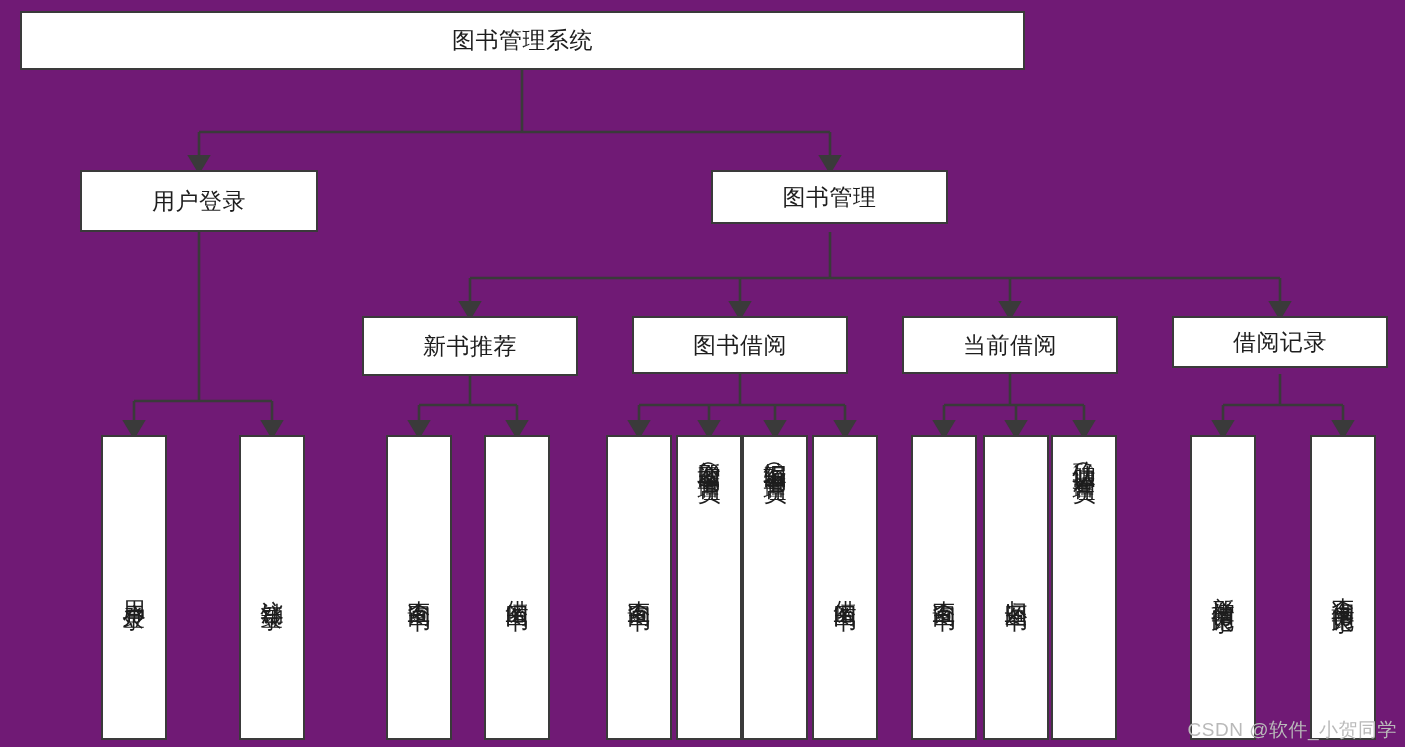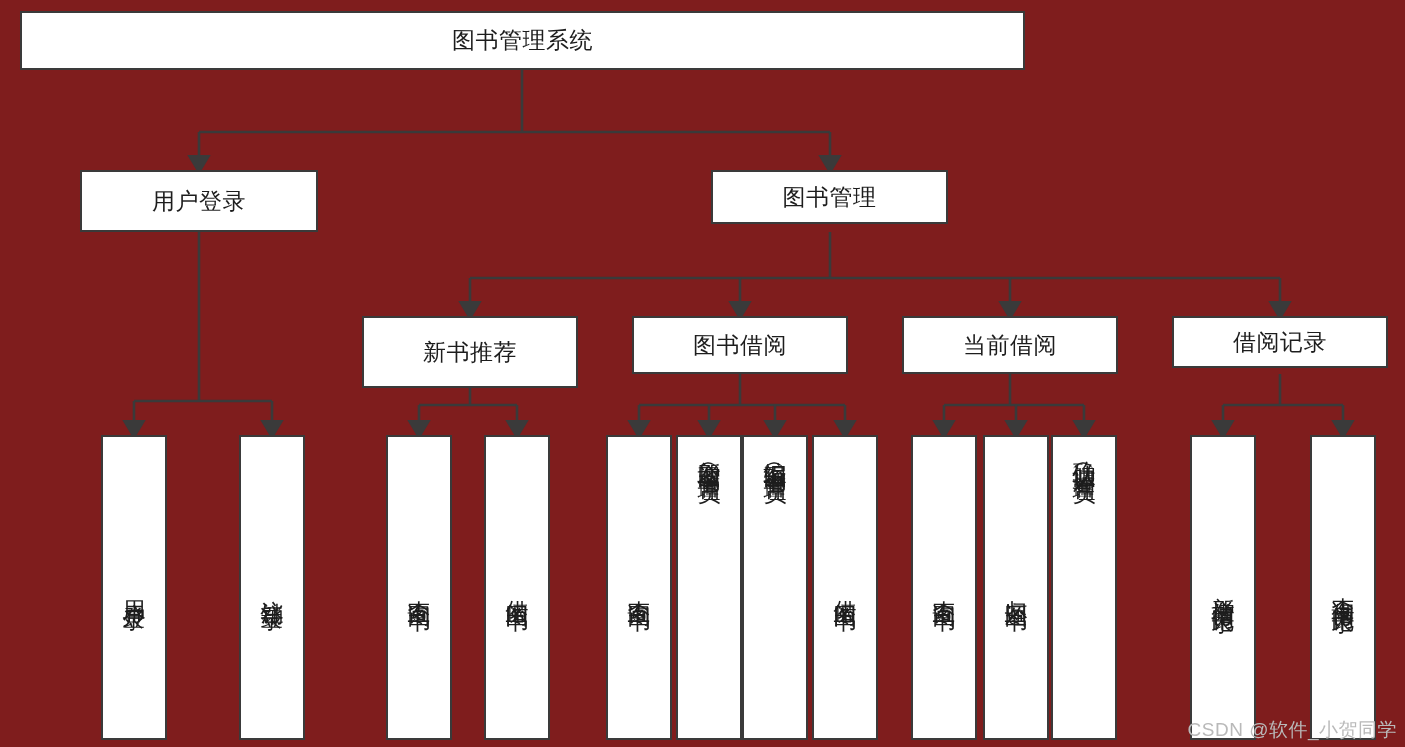--- a/index.html
+++ b/index.html
@@ -8,21 +8,21 @@
     background: #ffffff;
   }
   body {
     font-family: "Liberation Sans", "DejaVu Sans", sans-serif;
     color: #1a1a1a;
   }
   #canvas {
     position: relative;
     width: 1405px;
     height: 747px;
-    background: #7f1d1d;
+    background: #701a75;
     overflow: hidden;
   }
   .node {
     position: absolute;
     box-sizing: border-box;
     border: 2.5px solid #3a3a3a;
     background: #ffffff;
     display: flex;
     align-items: center;
     justify-content: center;
@@ -129,21 +129,21 @@
     <span class="node-label">图书管理系统</span>
   </div>
 
   <div class="node" id="l2-0" style="left: 80px; top: 170px; width: 238px; height: 62px;">
     <span class="node-label">用户登录</span>
   </div>
   <div class="node" id="l2-1" style="left: 711px; top: 170px; width: 237px; height: 54px;">
     <span class="node-label">图书管理</span>
   </div>
 
-  <div class="node" id="l3-0" style="left: 362px; top: 316px; width: 216px; height: 72px; align-items: center;">
+  <div class="node" id="l3-0" style="left: 362px; top: 316px; width: 216px; height: 60px; align-items: center;">
     <span class="node-label">新书推荐</span>
   </div>
   <div class="node" id="l3-1" style="left: 632px; top: 316px; width: 216px; height: 58px;">
     <span class="node-label">图书借阅</span>
   </div>
   <div class="node" id="l3-2" style="left: 902px; top: 316px; width: 216px; height: 58px;">
     <span class="node-label">当前借阅</span>
   </div>
   <div class="node" id="l3-3" style="left: 1172px; top: 316px; width: 216px; height: 52px;">
     <span class="node-label">借阅记录</span>

